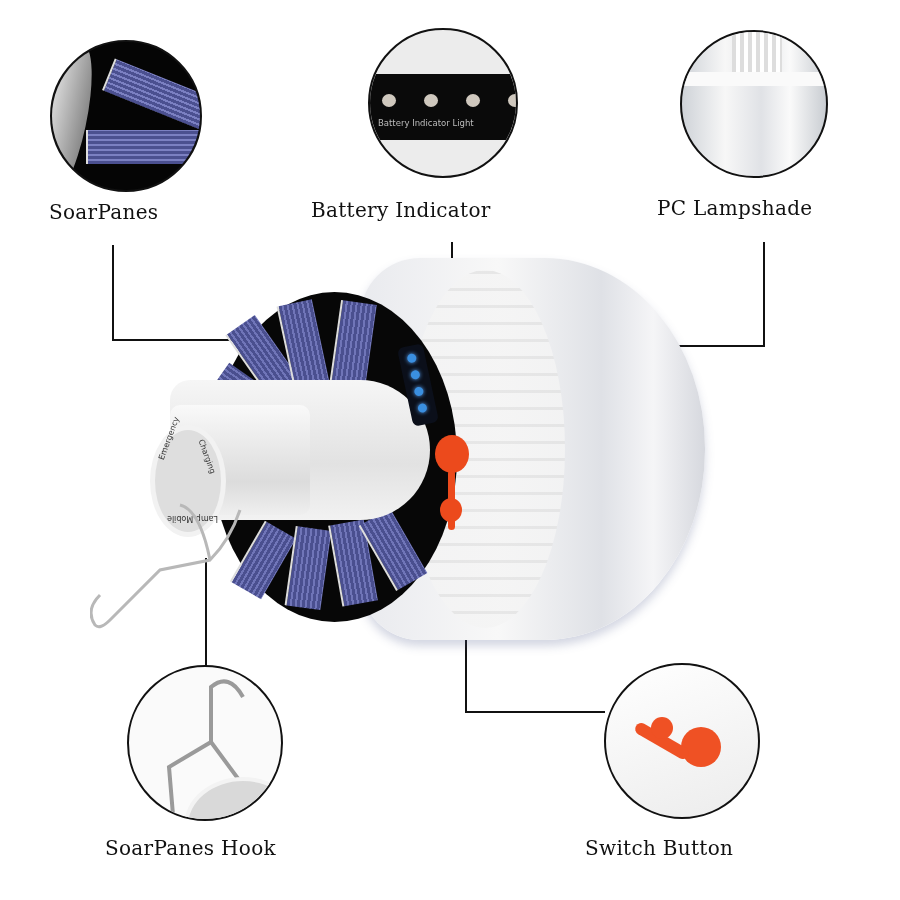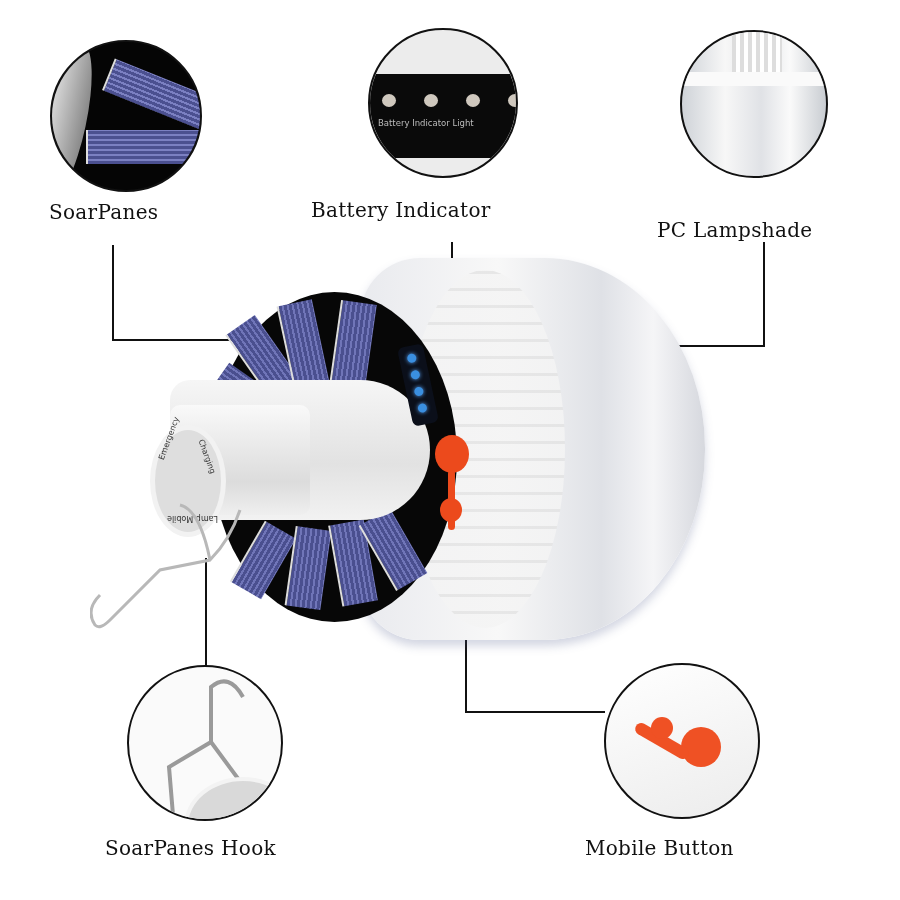--- a/index.html
+++ b/index.html
@@ -12,39 +12,39 @@
 </head>
 <body>
 
 <div class="circle" style="left:50px;top:40px;width:152px;height:152px;background:#050505;">
   <div style="position:absolute;left:-6px;top:0;width:40px;height:160px;background:linear-gradient(90deg,#ddd,#888);border-radius:50%;transform:rotate(12deg);"></div>
   <div class="solar-cell" style="left:52px;top:38px;width:120px;height:34px;transform:rotate(22deg);background:repeating-linear-gradient(0deg,#4b5090 0 3px,#7b80c2 3px 5px);"></div>
   <div class="solar-cell" style="left:34px;top:88px;width:130px;height:34px;background:repeating-linear-gradient(0deg,#4b5090 0 3px,#7b80c2 3px 5px);"></div>
 </div>
 
 <div class="circle" style="left:368px;top:28px;width:150px;height:150px;background:#ececec;">
-  <div style="position:absolute;left:0;top:44px;width:150px;height:84px;background:#0a0a0a;">
+  <div style="position:absolute;left:0;top:44px;width:150px;height:66px;background:#0a0a0a;">
     <div style="position:absolute;left:12px;top:20px;display:flex;gap:28px;">
       <span style="width:14px;height:13px;border-radius:50%;background:#cfc8be;display:block;"></span>
       <span style="width:14px;height:13px;border-radius:50%;background:#cfc8be;display:block;"></span>
       <span style="width:14px;height:13px;border-radius:50%;background:#cfc8be;display:block;"></span>
       <span style="width:14px;height:13px;border-radius:50%;background:#cfc8be;display:block;"></span>
     </div>
     <div style="position:absolute;left:8px;top:44px;font-family:'DejaVu Sans',sans-serif;font-size:8.5px;color:#bbb;white-space:nowrap;">Battery Indicator Light</div>
   </div>
 </div>
 
 <div class="circle" style="left:680px;top:30px;width:148px;height:148px;background:linear-gradient(90deg,#cfd3d8,#f7f7f7 30%,#e0e2e6 55%,#fafafa 75%,#c9cdd2);">
   <div style="position:absolute;left:50px;top:0;width:50px;height:40px;background:repeating-linear-gradient(90deg,#ddd 0 4px,#fff 4px 8px);"></div>
   <div style="position:absolute;left:0;top:40px;width:148px;height:14px;background:#fafafa;"></div>
 </div>
 
 <div class="label" style="left:49px;top:200px;">SoarPanes</div>
 <div class="label" style="left:311px;top:198px;">Battery Indicator</div>
-<div class="label" style="left:657px;top:196px;margin-top:22px;">PC Lampshade</div>
+<div class="label" style="left:657px;top:196px;">PC Lampshade</div>
 
 <div class="line" style="left:112px;top:245px;width:2px;height:95px;"></div>
 <div class="line" style="left:112px;top:339px;width:128px;height:2px;"></div>
 <div class="line" style="left:451px;top:242px;width:2px;height:120px;"></div>
 <div class="line" style="left:763px;top:242px;width:2px;height:104px;"></div>
 <div class="line" style="left:648px;top:345px;width:117px;height:2px;"></div>
 <div class="line" style="left:205px;top:558px;width:2px;height:108px;"></div>
 <div class="line" style="left:465px;top:525px;width:2px;height:188px;"></div>
 <div class="line" style="left:465px;top:711px;width:140px;height:2px;"></div>
 
@@ -96,13 +96,13 @@
   <div style="position:absolute;left:55px;top:110px;width:110px;height:90px;border-radius:50%;background:#d9d9d9;border:4px solid #f3f3f3;"></div>
 </div>
 
 <div class="circle" style="left:604px;top:663px;width:156px;height:156px;background:linear-gradient(160deg,#ffffff,#ececec);">
   <div style="position:absolute;left:75px;top:62px;width:40px;height:40px;border-radius:50%;background:#ef5124;"></div>
   <div style="position:absolute;left:30px;top:55px;width:60px;height:12px;border-radius:6px;background:#ef5124;transform:rotate(30deg);transform-origin:left center;"></div>
   <div style="position:absolute;left:45px;top:52px;width:22px;height:22px;border-radius:50%;background:#ef5124;"></div>
 </div>
 
 <div class="label" style="left:105px;top:836px;">SoarPanes Hook</div>
-<div class="label" style="left:585px;top:836px;">Mobile Button</div>
+<div class="label" style="left:585px;top:836px;">Switch Button</div>
 
 </body></html>

